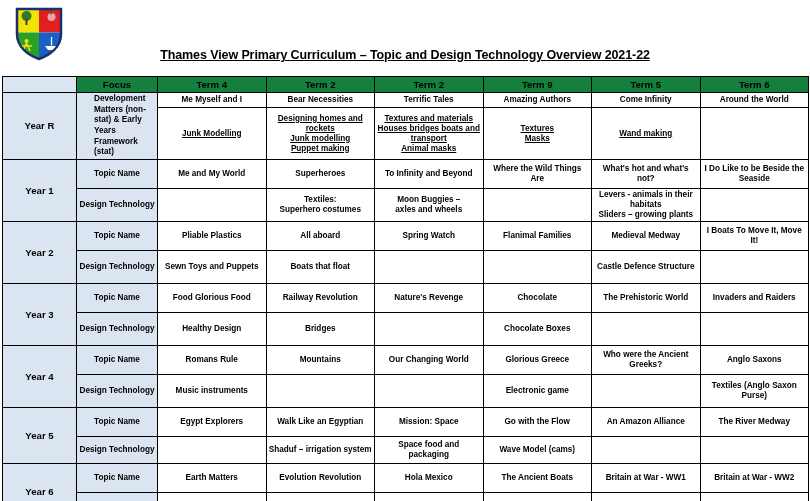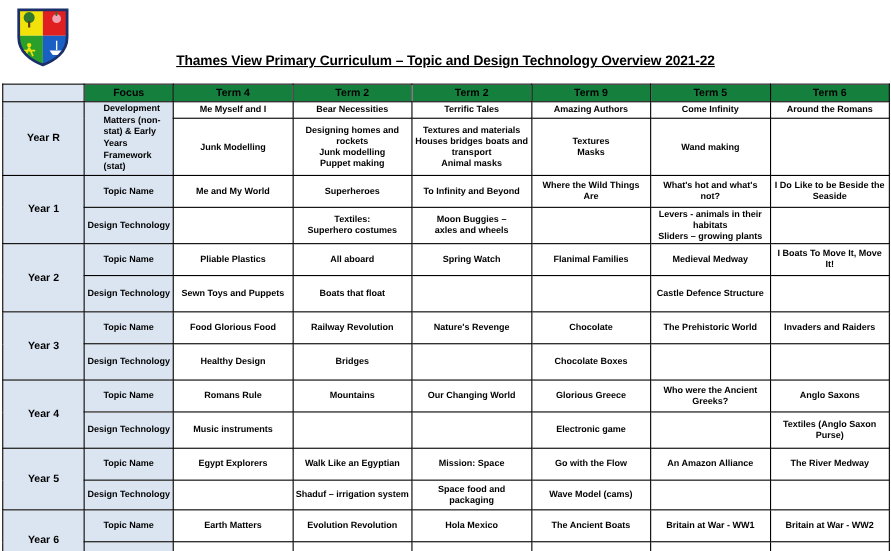--- a/index.html
+++ b/index.html
@@ -87,21 +87,21 @@
     text-align: left;
     padding-left: 17px;
     line-height: 1.3;
   }
   td.body-cell {
     background: #ffffff;
   }
 
   
   tr.r-topic-thin td { height: 12px; }
-  tr.r-dt-tall   td { height: 49px; }
+  tr.r-dt-tall   td { height: 49px; text-decoration: underline; }
   tr.r-topic     td { height: 26px; }
   tr.r-dt        td { height: 30px; }
   tr.r-dt-short  td { height: 24px; }
 </style>
 </head>
 <body>
 
 <div class="page-header">
 
   <div class="crest">
@@ -169,21 +169,21 @@
   </thead>
   <tbody id="table-body">
       <tr class="r-topic-thin">
         <td class="year-cell" rowspan="2">Year R</td>
         <td class="focus-cell focus-dev" rowspan="2">Development Matters (non-stat) &amp; Early Years Framework (stat)</td>
         <td class="body-cell">Me Myself and I</td>
         <td class="body-cell">Bear Necessities</td>
         <td class="body-cell">Terrific Tales</td>
         <td class="body-cell">Amazing Authors</td>
         <td class="body-cell">Come Infinity</td>
-        <td class="body-cell">Around the Romans</td>
+        <td class="body-cell">Around the World</td>
       </tr>
       <tr class="r-dt-tall">
         <td class="body-cell">Junk Modelling</td>
         <td class="body-cell">Designing homes and rockets<br>Junk modelling<br>Puppet making</td>
         <td class="body-cell">Textures and materials<br>Houses bridges boats and transport<br>Animal masks</td>
         <td class="body-cell">Textures<br>Masks</td>
         <td class="body-cell">Wand making</td>
         <td class="body-cell"></td>
       </tr>
       <tr class="r-topic">

